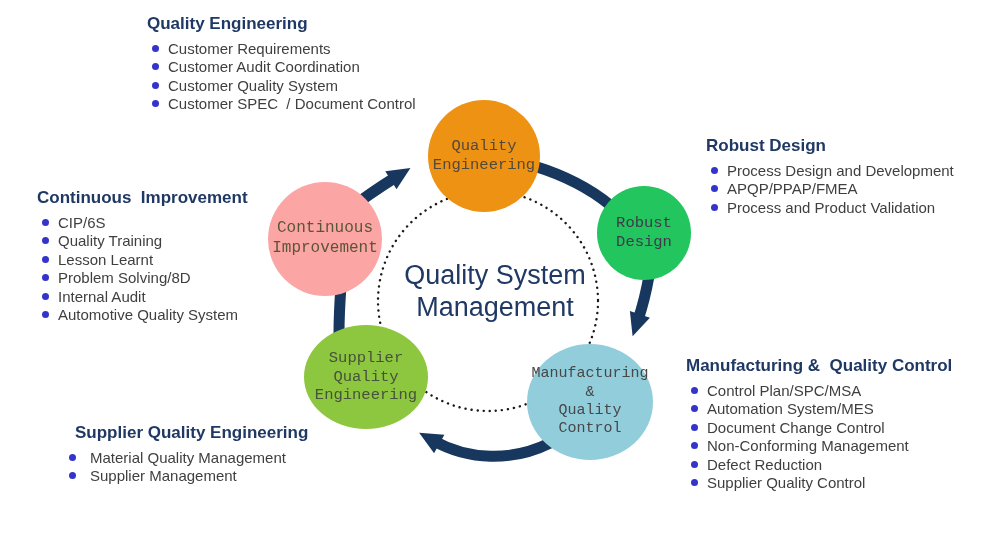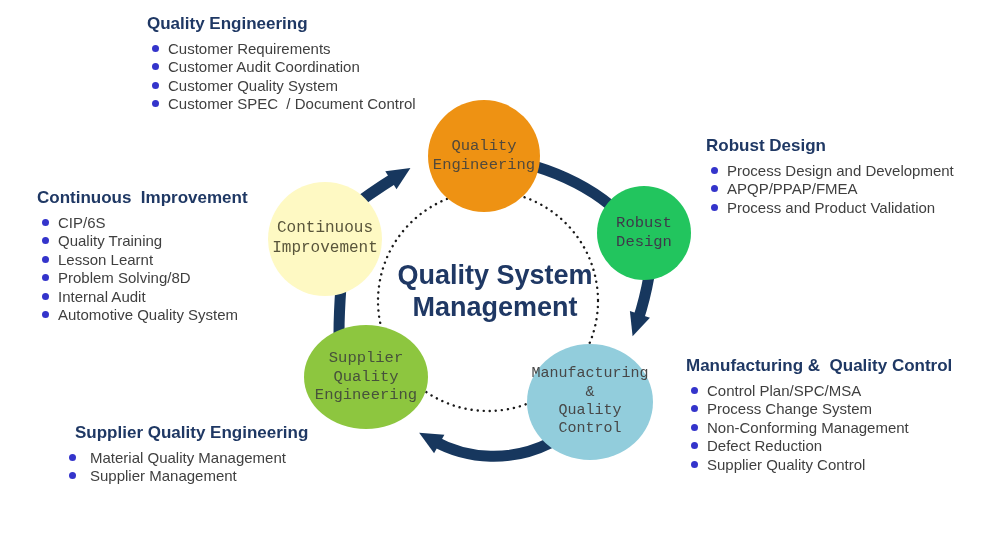--- a/index.html
+++ b/index.html
@@ -17,21 +17,21 @@
   }
   .b-qe {left:428px;top:100px;width:112px;height:112px;color:#52493b;}
   .b-rd {left:597px;top:186px;width:94px;height:94px;color:#3e3a4a;}
   .b-mqc{left:527px;top:344px;width:126px;height:116px;color:#474747;font-size:15px;}
   .b-sqe{left:304px;top:325px;width:124px;height:104px;color:#47523b;}
   .b-ci {left:268px;top:182px;width:114px;height:114px;color:#59553b;font-size:16px;}
 
   
   .center-title{
     position:absolute;left:360px;top:260px;width:270px;text-align:center;
-    font-size:27px;font-weight:700;color:#1F3864;line-height:1.18;white-space:pre-line;
+    font-size:27px;font-weight:400;color:#1F3864;line-height:1.18;white-space:pre-line;
   }
 
   
   .panel{position:absolute;}
   .panel h2{
     margin:0 0 5px 0;font-size:17px;font-weight:700;color:#1F3864;white-space:pre;
   }
   .panel ul{list-style:none;margin:0;padding:0 0 0 5px;}
   .panel li{display:flex;align-items:center;height:18.5px;}
   .dot{
@@ -78,21 +78,21 @@
   <div class="bubble b-mqc" style="background: rgb(146, 205, 220);">
     <span>Manufacturing
 &amp;
 Quality Control</span>
   </div>
   <div class="bubble b-sqe" style="background: rgb(141, 198, 63);">
     <span>Supplier
 Quality
 Engineering</span>
   </div>
-  <div class="bubble b-ci" style="background: #fef9c3;">
+  <div class="bubble b-ci" style="background: #fca5a5;">
     <span>Continuous
 Improvement</span>
   </div>
 
   <div class="center-title">Quality System
 Management</div>
 
   <div class="panel p-qe">
     <h2>Quality Engineering</h2>
     <ul>
@@ -179,21 +179,25 @@
 
   <div class="panel p-mqc">
     <h2>Manufacturing &amp;  Quality Control</h2>
     <ul>
       <li>
           <span class="dot"></span>
           <span class="txt">Control Plan/SPC/MSA</span>
         </li>
       <li>
           <span class="dot"></span>
-          <span class="txt">Process Change System</span>
+          <span class="txt">Automation System/MES</span>
+        </li>
+      <li>
+          <span class="dot"></span>
+          <span class="txt">Document Change Control</span>
         </li>
       <li>
           <span class="dot"></span>
           <span class="txt">Non-Conforming Management</span>
         </li>
       <li>
           <span class="dot"></span>
           <span class="txt">Defect Reduction</span>
         </li>
       <li>

